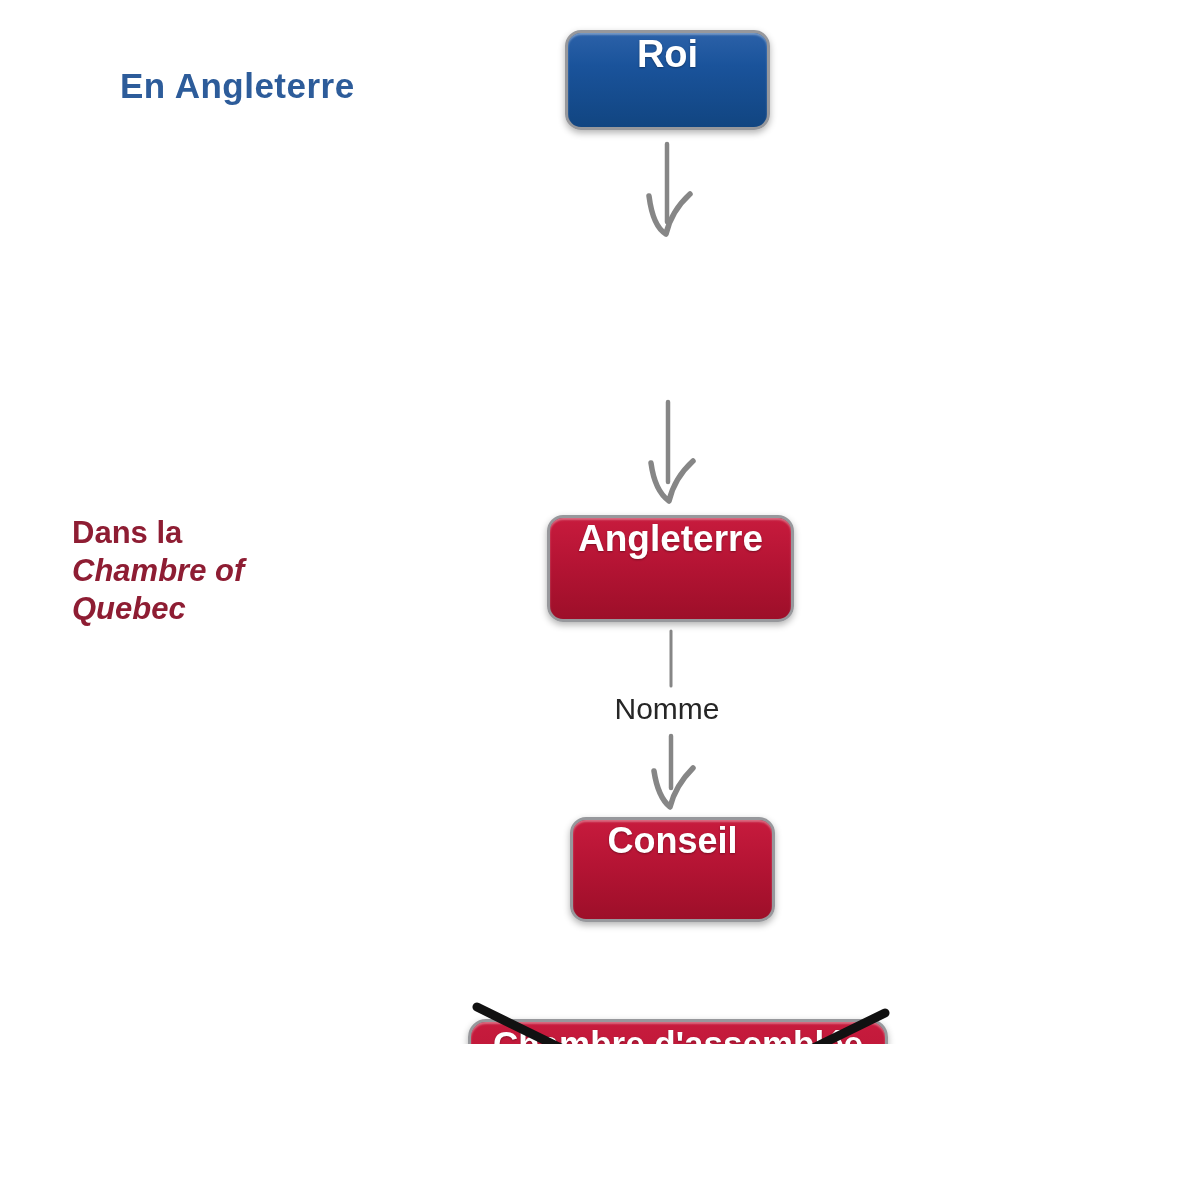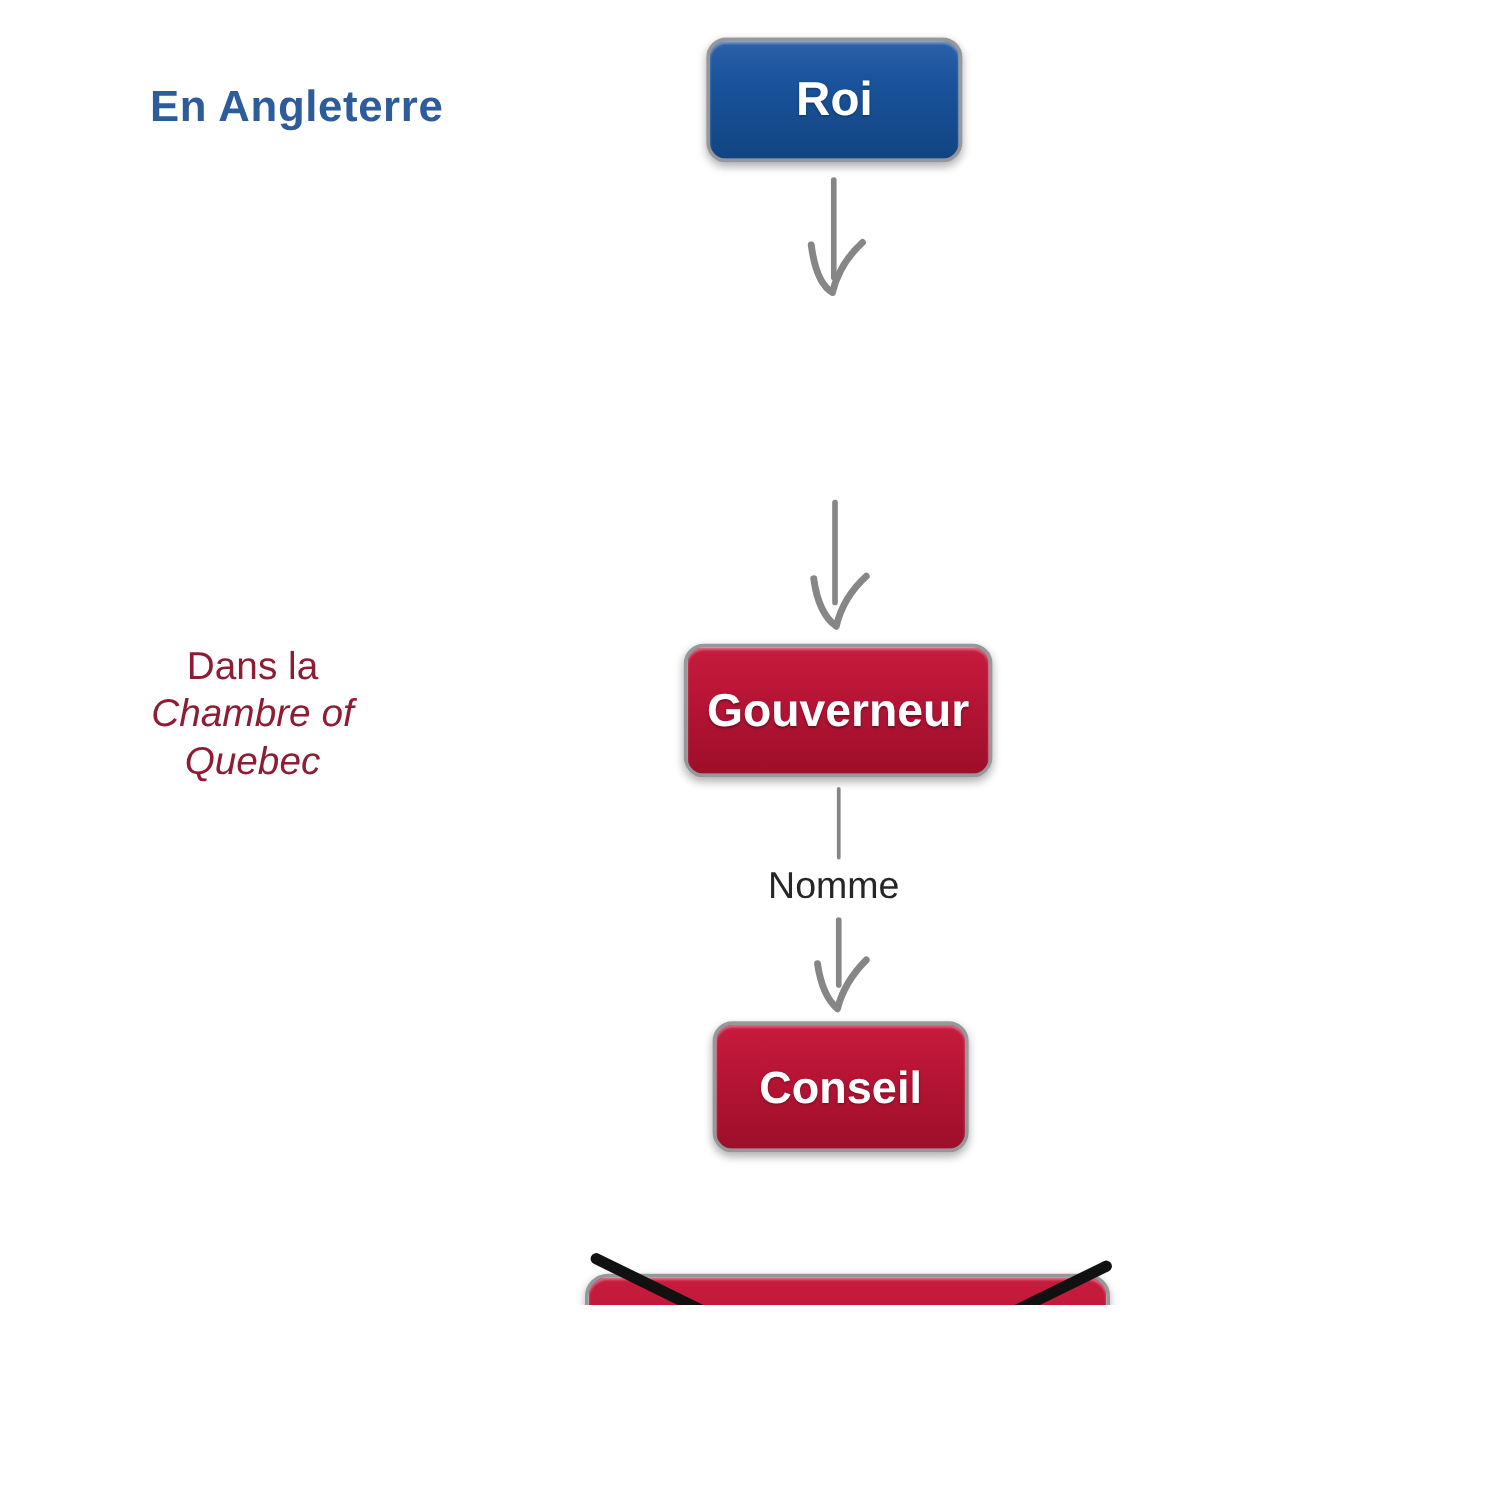--- a/index.html
+++ b/index.html
@@ -25,24 +25,23 @@
     font-size: 35px;
     font-weight: 600;
     color: var(--blue-label, #2d5c9a);
     letter-spacing: 0.5px;
   }
   .label-quebec {
     position: absolute;
     left: 72px;
     top: 490px;
     width: 260px;
-    text-align: center;
     font-size: 31px;
     line-height: 38px;
-    font-weight: 400;
+    font-weight: 700;
     color: var(--red-label, #8e1d33);
   }
   .label-quebec .q-italic { font-style: italic; }
 
   .label-nomme {
     position: absolute;
     left: 587px;
     top: 668px;
     width: 160px;
     text-align: center;
@@ -50,21 +49,21 @@
     font-weight: 400;
     color: var(--nomme-text, #262626);
   }
 
   
   .node {
     position: absolute;
     display: flex;
     flex-direction: column;
     align-items: center;
-    justify-content: center;
+    justify-content: flex-start;
     text-align: center;
     color: var(--box-text, #ffffff);
     font-weight: 700;
     border: 3px solid var(--box-border, #97989c);
     border-radius: 16px;
     box-shadow: 0 3px 7px rgba(0,0,0,0.30), inset 0 2px 2px rgba(255,255,255,0.35);
     text-shadow: 0 1px 2px rgba(0,0,0,0.35);
     box-sizing: border-box;
   }
   .node.blue {
@@ -112,21 +111,21 @@
     <div class="q-italic">Chambre of</div>
     <div class="q-italic">Quebec</div>
   </div>
 
   <div class="node blue node-roi">
     <span>Roi</span>
   </div>
 
 
   <div class="node red node-gouverneur">
-    <span>Gouverneur</span>
+    <span>Angleterre</span>
   </div>
 
   <div class="label-nomme">Nomme</div>
 
   <div class="node red node-conseil">
     <span>Conseil</span>
   </div>
 
   <div class="node red node-chambre">
     <span>Chambre d'assemblée</span>

